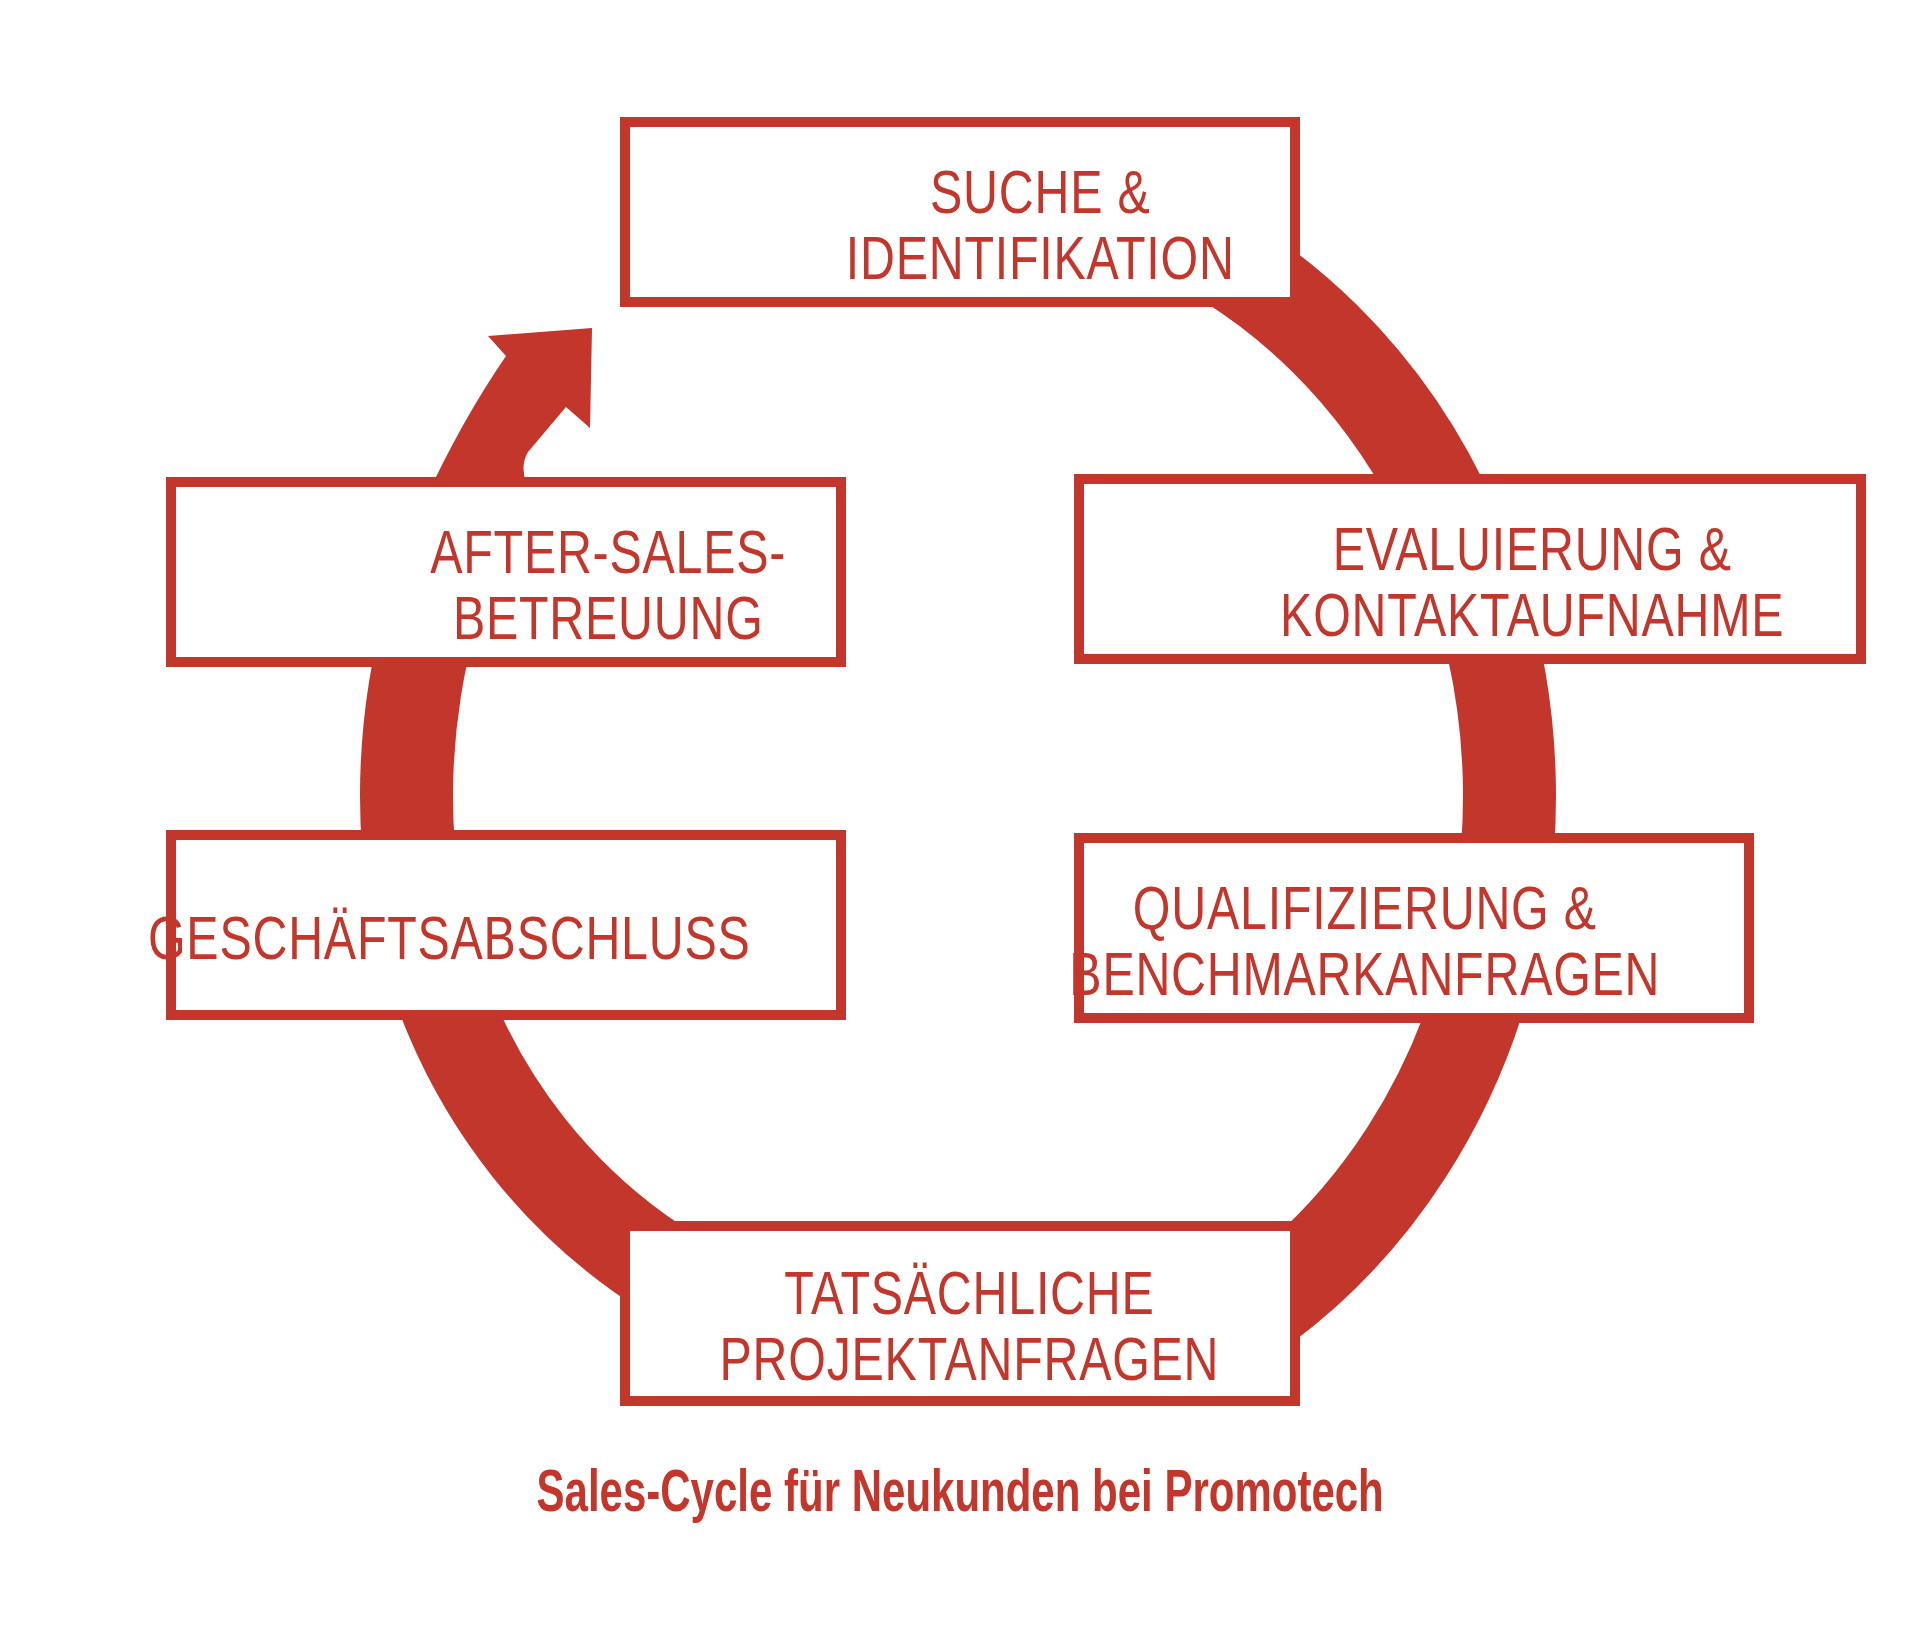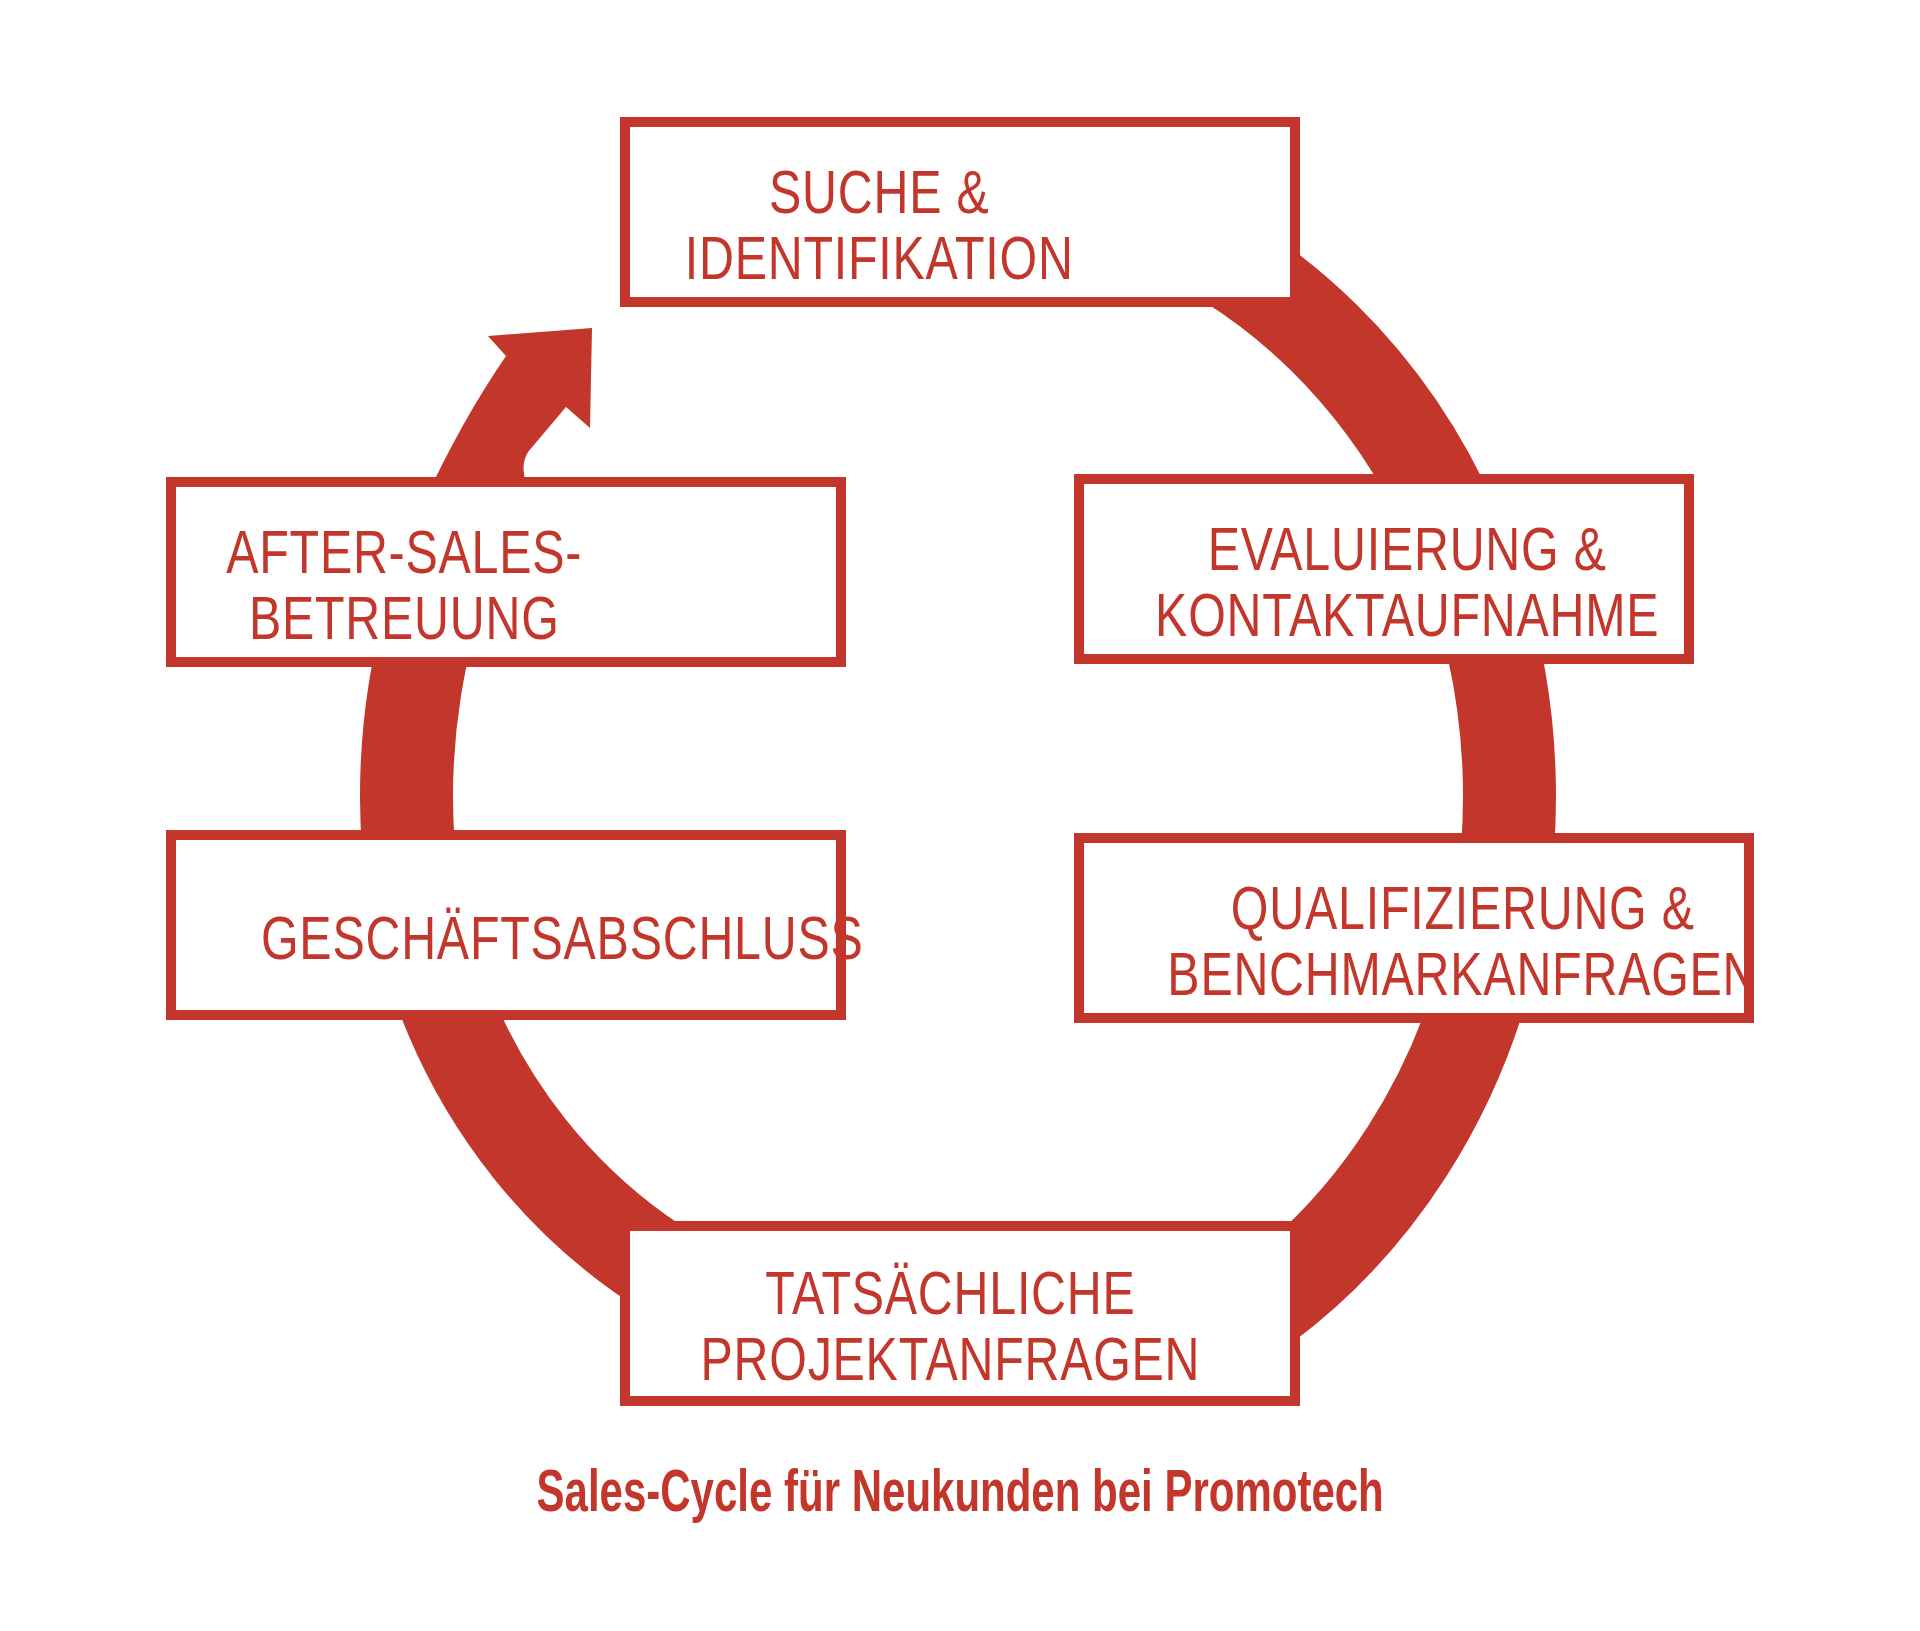--- a/index.html
+++ b/index.html
@@ -17,39 +17,39 @@
     left: 0; top: 0;
     width: 1920px; height: 1631px;
   }
   .step-box {
     position: absolute;
     box-sizing: border-box;
     background: #ffffff;
     border: 10px solid var(--red);
     display: flex;
     align-items: center;
-    justify-content: flex-start;
+    justify-content: flex-end;
     padding-top: 25px;
   }
   .step-label {
     display: block;
     text-align: center;
     color: var(--red);
     font-size: 62px;
     line-height: 66px;
     letter-spacing: 1px;
     font-weight: normal;
     transform: scaleX(0.78);
     transform-origin: center center;
     white-space: nowrap;
   }
   .step-line { display: block; }
   
   .pos-top         { left: 620px;  top: 117px;  width: 680px; height: 190px; }
-  .pos-right-upper { left: 1074px; top: 474px;  width: 620px; height: 190px; }
+  .pos-right-upper { left: 1074px; top: 474px;  width: 792px; height: 190px; }
   .pos-right-lower { left: 1074px; top: 833px;  width: 680px; height: 190px; }
   .pos-bottom      { left: 620px;  top: 1188px; width: 680px; height: 185px; margin-top: 33px; }
   .pos-left-lower  { left: 166px;  top: 830px;  width: 680px; height: 190px; }
   .pos-left-upper  { left: 166px;  top: 477px;  width: 680px; height: 190px; }
   .caption {
     position: absolute;
     left: 0;
     top: 1458px;
     width: 100%;
     text-align: center;

